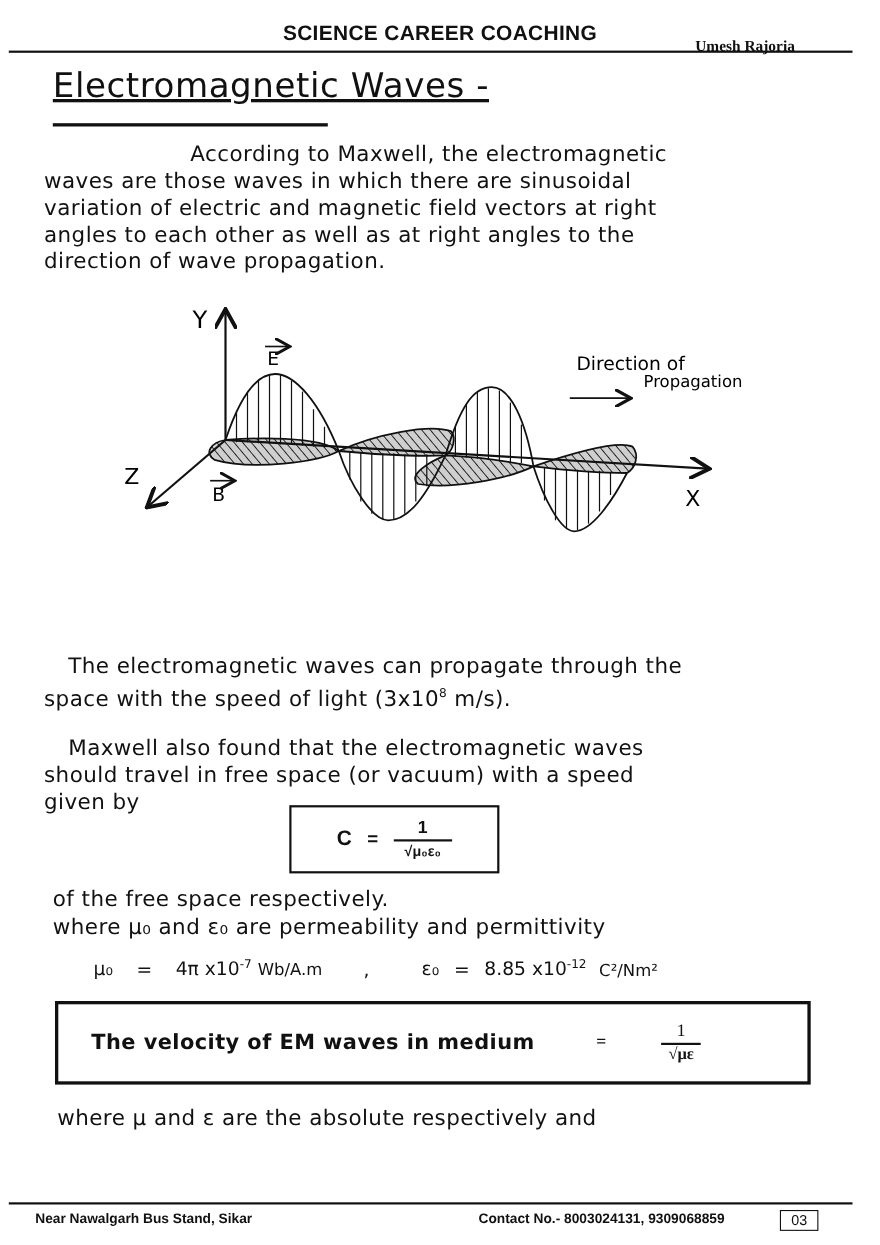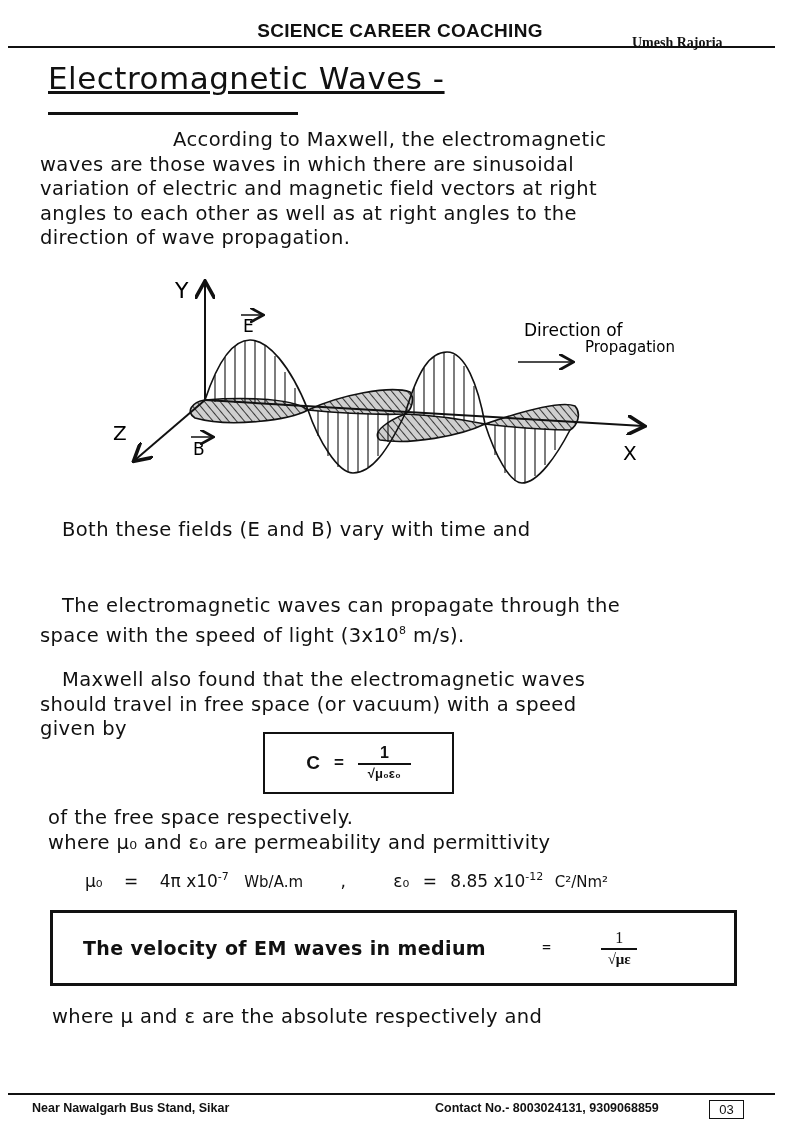--- a/index.html
+++ b/index.html
@@ -114,21 +114,20 @@
   <text x="243" y="332" font-size="17">E</text>
   <line x1="241" y1="315" x2="262" y2="315" stroke="#111" stroke-width="1.5" marker-end="url(#arrowhead)"></line>
   <text x="193" y="455" font-size="17">B</text>
   <line x1="191" y1="437" x2="212" y2="437" stroke="#111" stroke-width="1.5" marker-end="url(#arrowhead)"></line>
   <text x="524" y="336" font-size="17">Direction of</text>
   <text x="585" y="352" font-size="15">Propagation</text>
   <line x1="518" y1="362" x2="572" y2="362" stroke="#111" stroke-width="1.6" marker-end="url(#arrowhead)"></line>
 </svg>
 
 <div class="abs hand para" style="top:518px;">
-  <p style="padding-left:22px;">Both these fields (E and B) vary with time and</p>
 </div>
 
 <div class="abs hand para" style="top:594px;">
   <p style="padding-left:22px;">The electromagnetic waves can propagate through the</p>
   <p><span>space with the speed of light (3x10</span><span class="sup">8</span><span> m/s).</span></p>
 </div>
 
 <div class="abs hand para" style="top:668px;">
   <p style="padding-left:22px;">Maxwell also found that the electromagnetic waves</p>
   <p>should travel in free space (or vacuum) with a speed</p>
@@ -146,21 +145,21 @@
 
 <div class="abs hand para" style="top:806px;left:48px;">
   <p>of the free space respectively.</p>
   <p>where μ₀ and ε₀ are permeability and permittivity</p>
 </div>
 
 <div class="abs hand" style="top:870px;left:85px;width:690px;font-size:17px;white-space:nowrap;">
   <span>μ₀</span>
   <span style="margin:0 16px;">=</span>
   <span>4π x10</span><span class="sup">-7</span>
-  <span style="margin-left:10px;font-size:15px;">Wb/A.m</span>
+  <span style="font-size:15px;">Wb/A.m</span>
   <span style="margin:0 42px 0 32px;">,</span>
   <span>ε₀</span>
   <span style="margin:0 8px;">=</span>
   <span>8.85 x10</span><span class="sup">-12</span>
   <span style="margin-left:6px;font-size:15px;">C²/Nm²</span>
 </div>
 
 <div class="abs formula-box" style="left:50px;top:910px;width:687px;height:76px;border-width:3px;display:flex;align-items:center;padding-left:30px;box-sizing:border-box;">
   <span class="hand" style="font-size:19px;font-weight:700;letter-spacing:0.4px;">The velocity of EM waves in medium</span>
   <span style="margin:0 10px 0 16px;font-weight:700;font-size:16px;">=</span>

